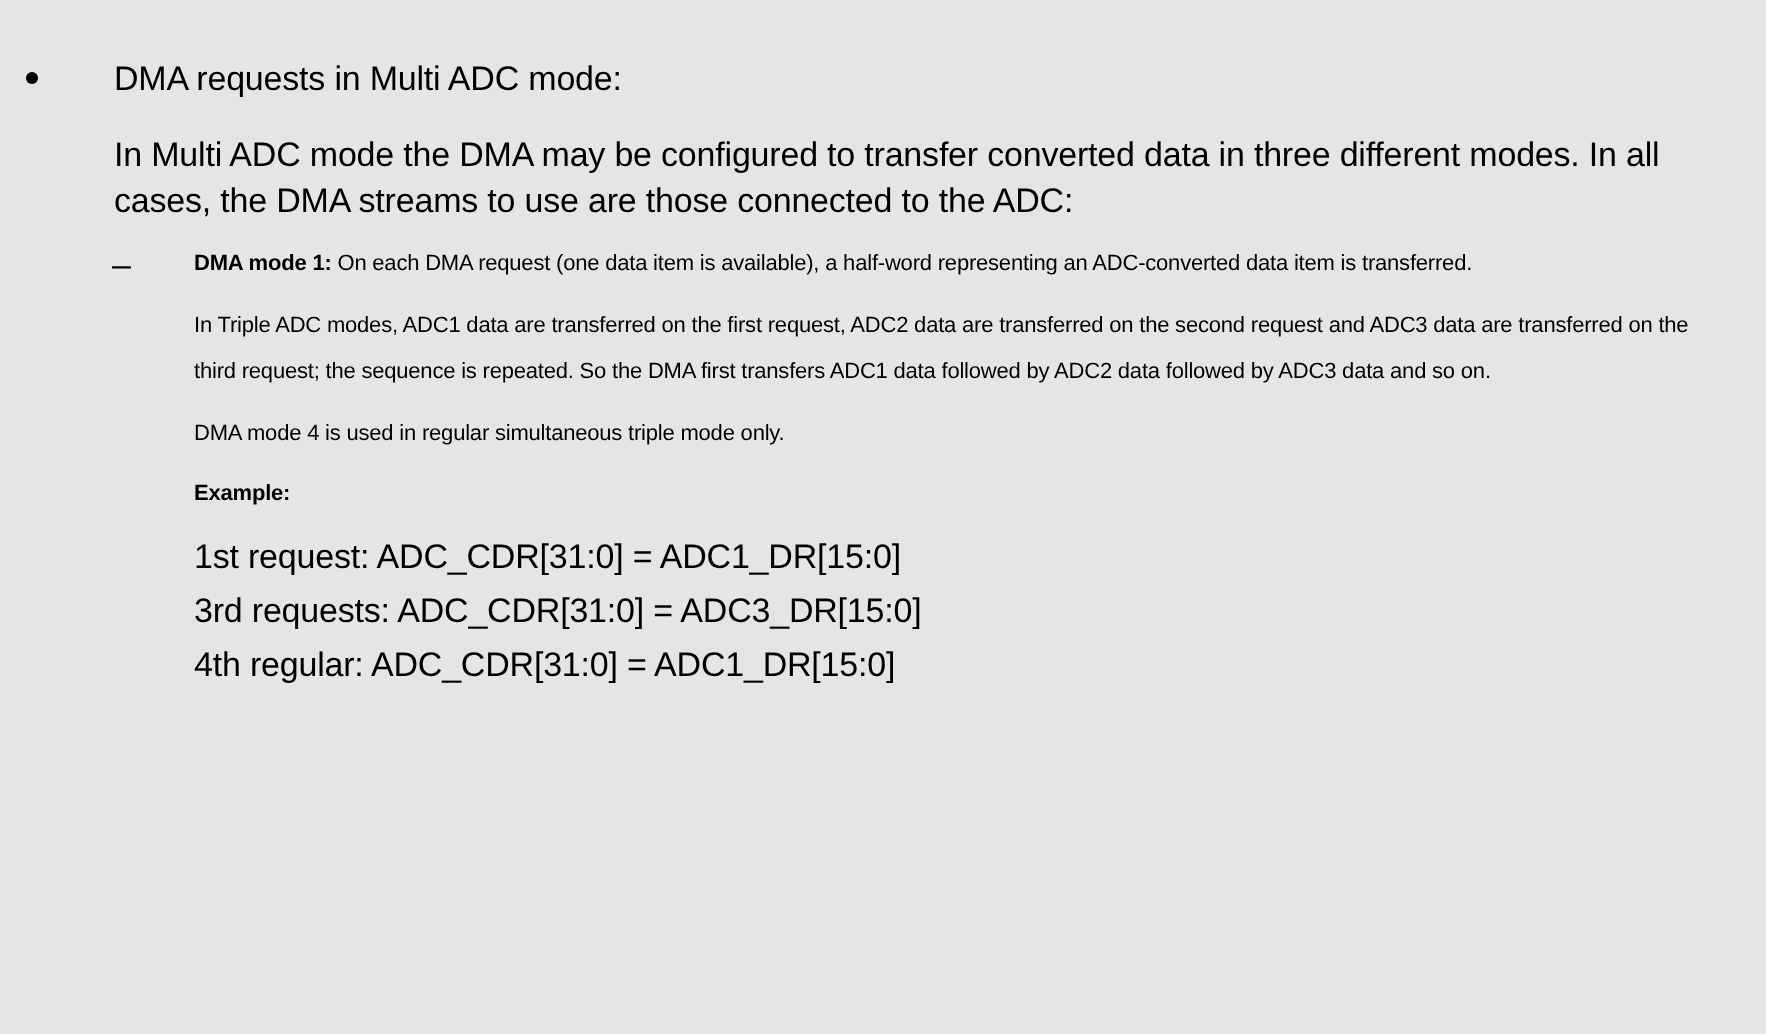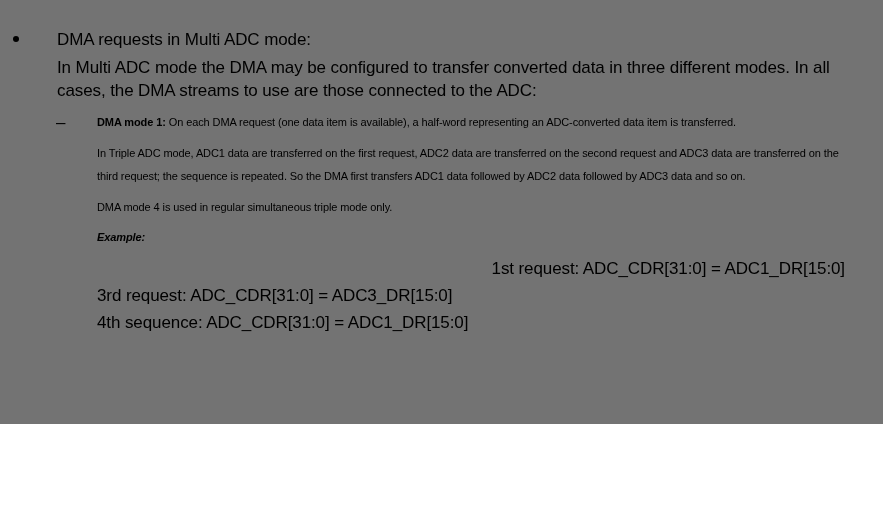--- a/index.html
+++ b/index.html
@@ -12,22 +12,22 @@
     height: 517px;
     overflow: hidden;
     font-family: "Liberation Sans", sans-serif;
     color: #000000;
     -webkit-font-smoothing: antialiased;
   }
 
   .page {
     position: relative;
     width: 883px;
-    height: 424px;
-    background: #737373;
+    height: 517px;
+    background: #e5e5e5;
     box-sizing: border-box;
     padding-top: 28px;
   }
 
   
   .bullet-item {
     position: relative;
     padding-left: 57px;
     padding-right: 38px;
   }
@@ -44,21 +44,21 @@
     font-size: 17px;
     line-height: 23px;
     letter-spacing: -0.1px;
   }
 
   
   .para-l1 {
     font-size: 17px;
     line-height: 23px;
     letter-spacing: -0.1px;
-    margin-top: 5px;
+    margin-top: 15px;
     max-width: 790px;
   }
 
   
   .dash-block {
     position: relative;
     margin-top: 9px;
     padding-left: 97px;
     padding-right: 38px;
   }
@@ -73,53 +73,52 @@
     font-size: 11px;
     line-height: 23px;
     letter-spacing: -0.1px;
     max-width: 752px;
   }
   .para-l2.gap {
     margin-top: 8px;
   }
   .para-l2.gap-sm {
     margin-top: 7px;
-    font-style: italic;
   }
   b { font-weight: bold; }
 
   .req-line {
     font-size: 17px;
     line-height: 27px;
     letter-spacing: -0.1px;
     white-space: nowrap;
   }
-  .req-first { margin-top: 6px; text-align: right; }
+  .req-first { margin-top: 6px; }
 </style>
 </head>
 <body>
 
 <div class="page">
 
   <div class="bullet-item">
     <span class="bullet-marker"></span>
     <div class="bullet-heading">DMA requests in Multi ADC mode:</div>
     <div class="para-l1">In Multi ADC mode the DMA may be configured to transfer converted data in three different modes. In all cases, the DMA streams to use are those connected to the ADC:</div>
   </div>
 
   <div class="dash-block">
     <span class="dash-marker">–</span>
 
     <div class="para-l2"><b>DMA mode 1:</b><span> On each DMA request (one data item is available), a half-word representing an ADC-converted data item is transferred.</span></div>
 
-    <div class="para-l2 gap">In Triple ADC mode, ADC1 data are transferred on the first request, ADC2 data are transferred on the second request and ADC3 data are transferred on the third request; the sequence is repeated. So the DMA first transfers ADC1 data followed by ADC2 data followed by ADC3 data and so on.</div>
+    <div class="para-l2 gap">In Triple ADC modes, ADC1 data are transferred on the first request, ADC2 data are transferred on the second request and ADC3 data are transferred on the third request; the sequence is repeated. So the DMA first transfers ADC1 data followed by ADC2 data followed by ADC3 data and so on.</div>
 
     <div class="para-l2 gap">DMA mode 4 is used in regular simultaneous triple mode only.</div>
 
     <div class="para-l2 gap-sm"><b>Example:</b></div>
 
 
     <div class="req-line req-first">1st request: ADC_CDR[31:0] = ADC1_DR[15:0]</div>
-    <div class="req-line">3rd request: ADC_CDR[31:0] = ADC3_DR[15:0]</div>
-    <div class="req-line">4th sequence: ADC_CDR[31:0] = ADC1_DR[15:0]</div>
+    <div class="req-line">3rd requests: ADC_CDR[31:0] = ADC3_DR[15:0]</div>
+    <div class="req-line">4th regular: ADC_CDR[31:0] = ADC1_DR[15:0]</div>
   </div>
 
 </div>
 
 </body></html>

